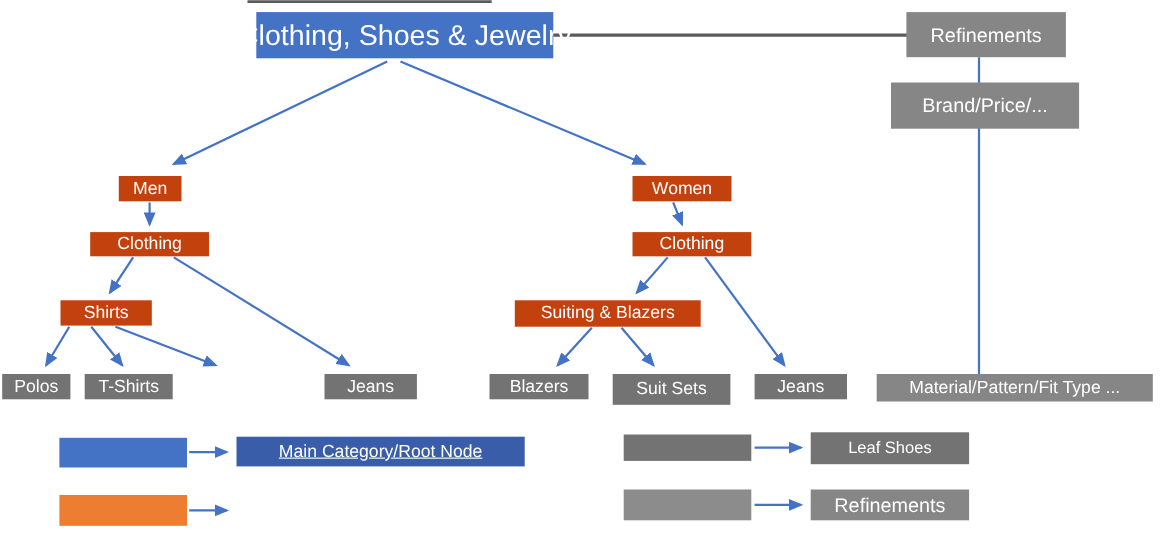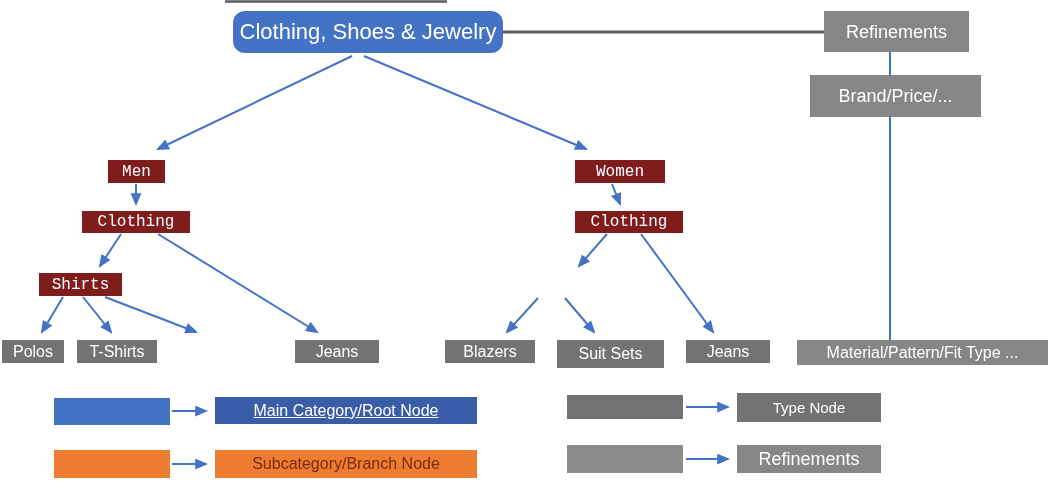--- a/index.html
+++ b/index.html
@@ -7,27 +7,27 @@
     position:relative;width:1061px;height:496px;background:#ffffff;
     font-family:"Liberation Sans",sans-serif;overflow:hidden;
   }
   svg.connectors{position:absolute;left:0;top:0;z-index:1;}
   .node{
     position:absolute;z-index:2;display:flex;align-items:center;justify-content:center;
     color:#ffffff;white-space:nowrap;box-sizing:border-box;line-height:1;
   }
   .c-blue{background:#4472C4;}
   .c-dkblue{background:#3A5DA9;}
-  .c-orange{background:#7f1d1d;font-family:Liberation Mono, monospace;}
+  .c-orange{background:#c2410c;}
   .c-ltorange{background:#ED7D31;}
   .c-green{background:#737373;}
   .c-gray{background:#868686;}
   .c-ltgray{background:#8C8C8C;}
   .t-dark{color:#7B2D0E;}
-  .fs-root{font-size:22px;border-radius:12px;}
+  .fs-root{font-size:26px;}
   .fs-top{font-size:18px;}
   .fs-node{font-size:16px;}
   .fs-material{font-size:16px;}
   .fs-legend{font-size:16px;}
   .fs-leaf-lgd{font-size:15px;}
   .fs-ref-lgd{font-size:18px;}
 </style>
 </head>
 <body>
 
@@ -65,38 +65,38 @@
     <line x1="686" y1="407" x2="728" y2="407" stroke="#4472C4" stroke-width="2" marker-end="url(#ah)"></line>
     <line x1="686" y1="459" x2="728" y2="459" stroke="#4472C4" stroke-width="2" marker-end="url(#ah)"></line>
   </svg>
 
   <div class="node c-blue fs-root" style="left:233px;top:11px;width:270px;height:42px;">Clothing, Shoes &amp; Jewelry</div>
   <div class="node c-gray fs-top" style="left:824px;top:11px;width:145px;height:41px;">Refinements</div>
   <div class="node c-gray fs-top" style="left:810px;top:75px;width:171px;height:42px;">Brand/Price/...</div>
 
   <div class="node c-orange fs-node" style="left:108px;top:160px;width:57px;height:23px;">Men</div>
   <div class="node c-orange fs-node" style="left:82px;top:211px;width:108px;height:22px;">Clothing</div>
-  <div class="node c-orange fs-node" style="left:39px;top:273px;width:83px;height:23px;">Shirts</div>
+  <div class="node c-orange fs-node" style="left:55px;top:273px;width:83px;height:23px;">Shirts</div>
   <div class="node c-green fs-node" style="left:2px;top:340px;width:62px;height:23px;">Polos</div>
   <div class="node c-green fs-node" style="left:77px;top:340px;width:80px;height:23px;">T-Shirts</div>
   <div class="node c-green fs-node" style="left:295px;top:340px;width:84px;height:23px;">Jeans</div>
 
   <div class="node c-orange fs-node" style="left:575px;top:160px;width:90px;height:23px;">Women</div>
   <div class="node c-orange fs-node" style="left:575px;top:211px;width:108px;height:22px;">Clothing</div>
+  <div class="node c-orange fs-node" style="left:468px;top:273px;width:169px;height:24px;">Suiting &amp; Blazers</div>
   <div class="node c-green fs-node" style="left:445px;top:340px;width:90px;height:23px;">Blazers</div>
   <div class="node c-green fs-node" style="left:557px;top:340px;width:107px;height:28px;">Suit Sets</div>
   <div class="node c-green fs-node" style="left:686px;top:340px;width:84px;height:23px;">Jeans</div>
 
   <div class="node c-gray fs-material" style="left:797px;top:340px;width:251px;height:25px;">Material/Pattern/Fit Type ...</div>
 
   <div class="node c-blue" style="left:54px;top:398px;width:116px;height:27px;"></div>
   <div class="node c-dkblue fs-legend" style="left:215px;top:397px;width:262px;height:27px;text-decoration:underline;">Main Category/Root Node</div>
 
   <div class="node c-ltorange" style="left:54px;top:450px;width:116px;height:28px;"></div>
-  <div class="node c-ltorange t-dark fs-legend" style="left:215px;top:450px;width:262px;height:28px;">Subcategory/Branch Node</div>
 
   <div class="node c-green" style="left:567px;top:395px;width:116px;height:24px;"></div>
-  <div class="node c-green fs-leaf-lgd" style="left:737px;top:393px;width:144px;height:29px;">Type Node</div>
+  <div class="node c-green fs-leaf-lgd" style="left:737px;top:393px;width:144px;height:29px;">Leaf Shoes</div>
 
   <div class="node c-ltgray" style="left:567px;top:445px;width:116px;height:28px;"></div>
   <div class="node c-gray fs-ref-lgd" style="left:737px;top:445px;width:144px;height:28px;">Refinements</div>
 
 </div>
 
 </body></html>

